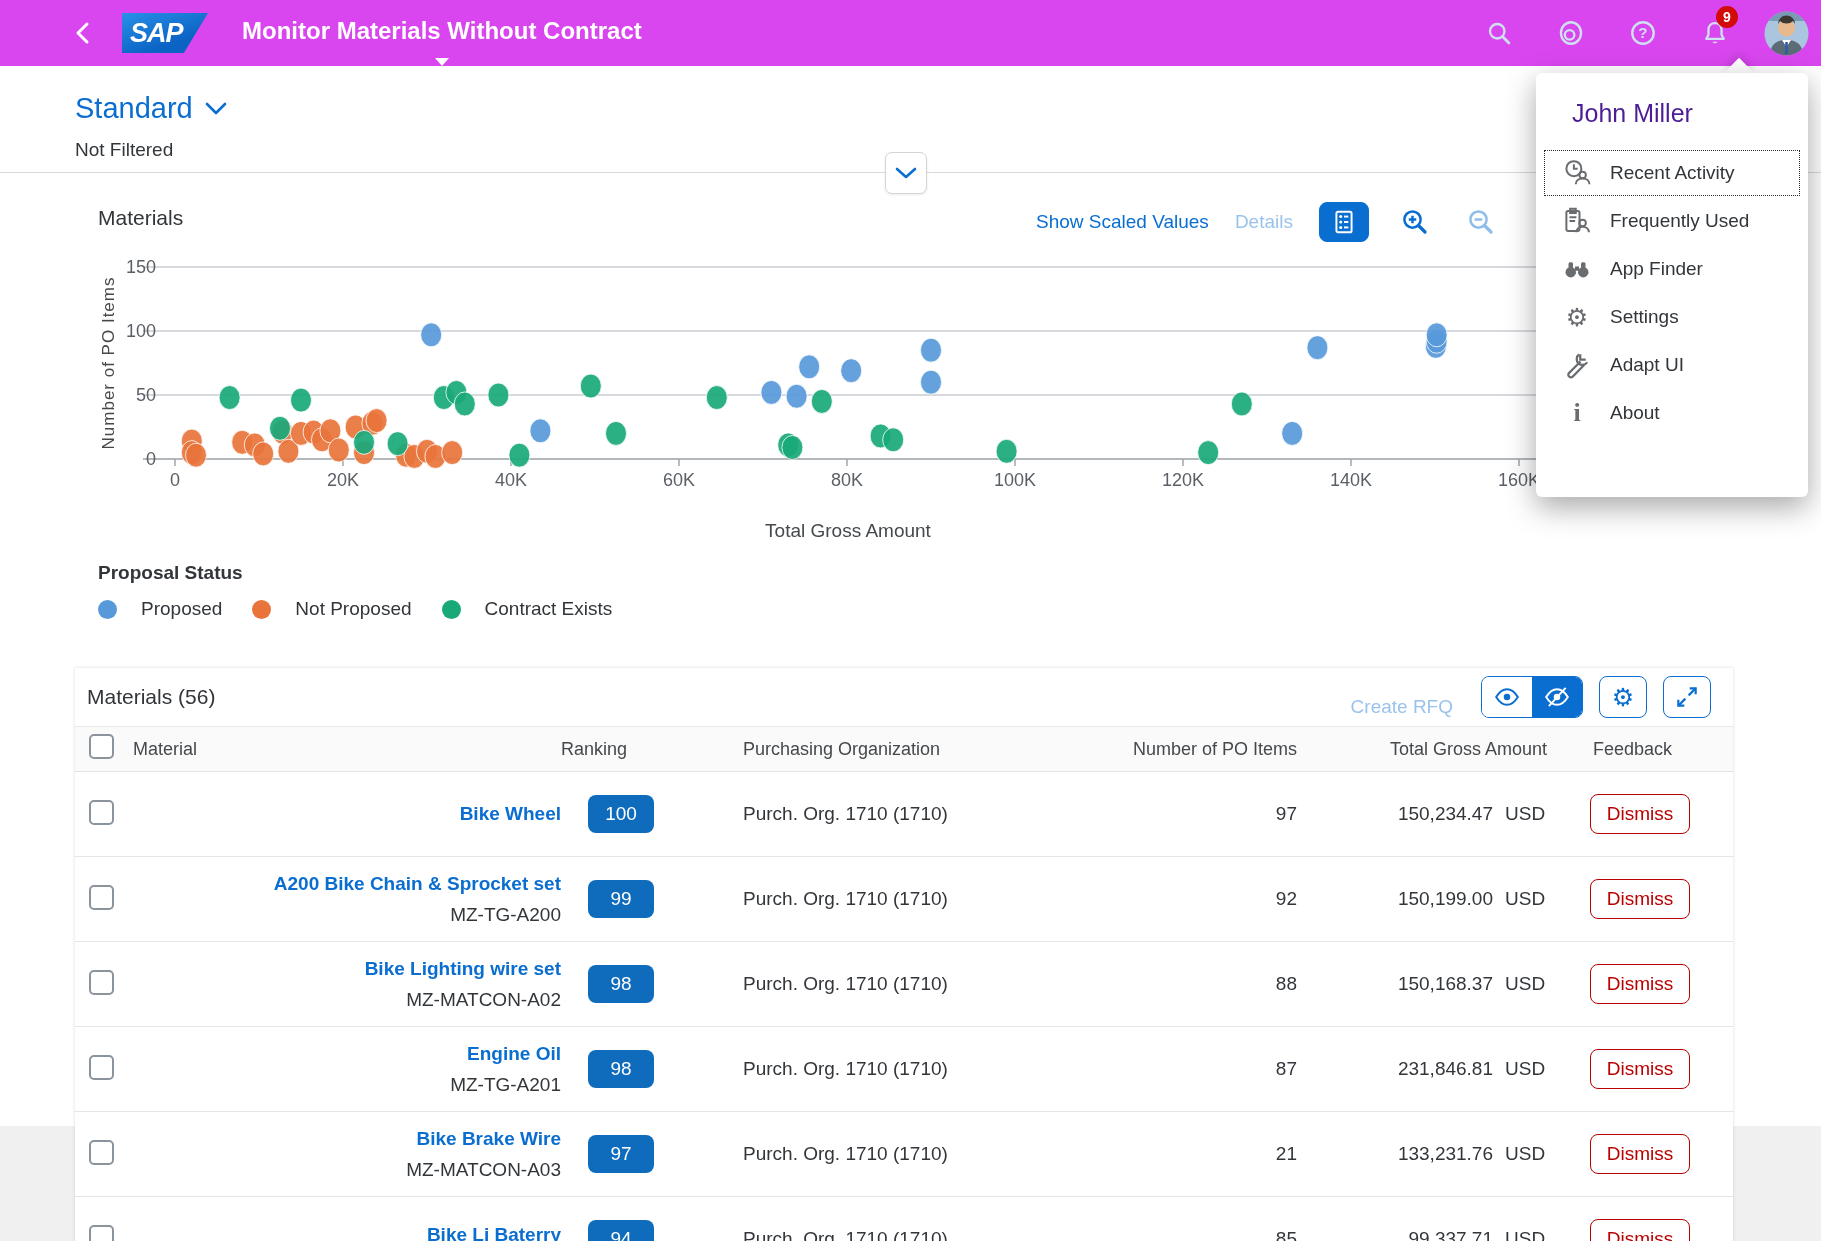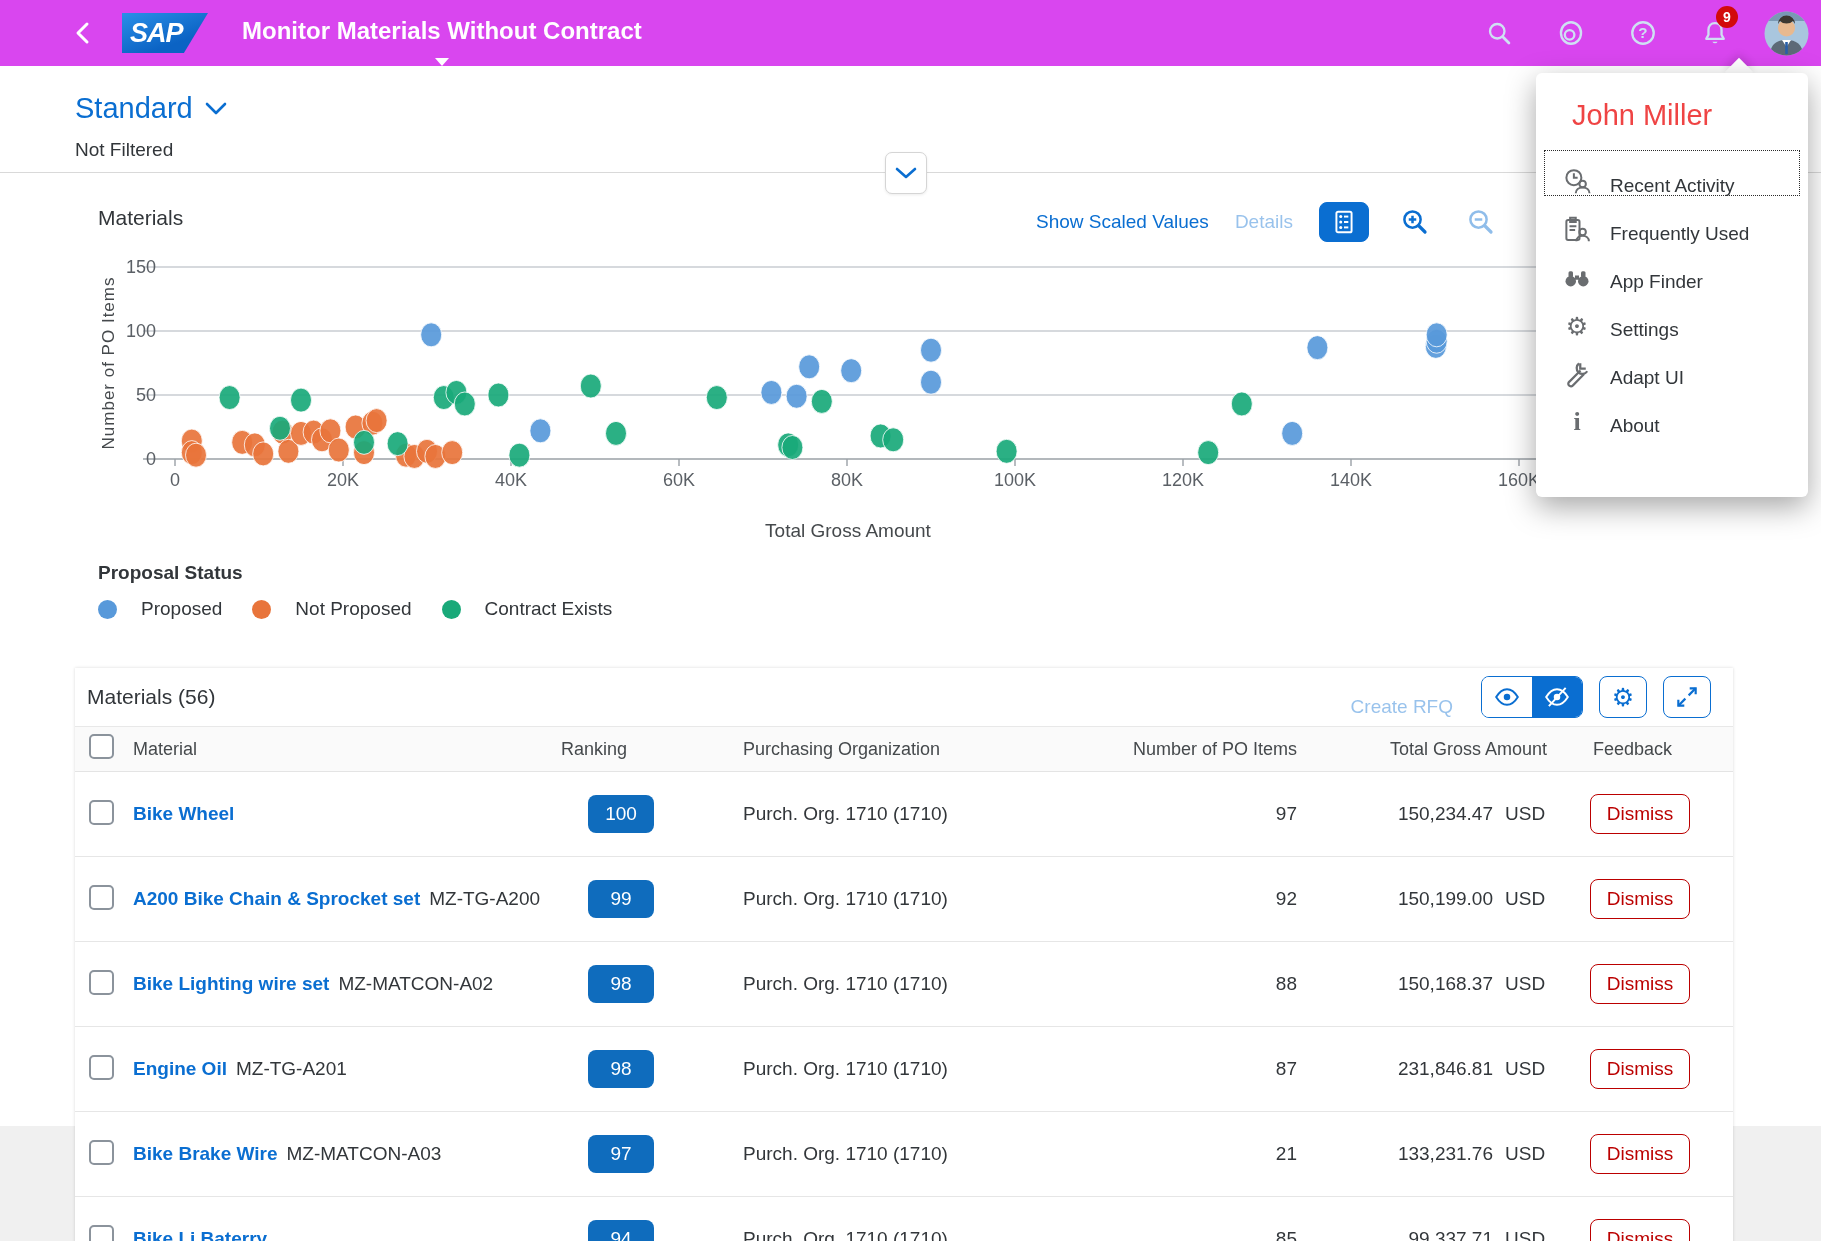--- a/index.html
+++ b/index.html
@@ -61,34 +61,34 @@
   .c-check { padding-left:14px; }
   .checkbox { width:25px; height:25px; border:2px solid #8b939c; border-radius:5px; background:#fff; display:inline-block; cursor:pointer; }
   .c-org { padding-left:62px; font-size:19px; color:#32363a; }
   .c-po { text-align:right; font-size:19px; color:#32363a; }
   .c-gross { display:flex; justify-content:flex-end; align-items:center; font-size:19px; color:#32363a; }
   .c-gross .currency { margin-left:12px; width:42px; text-align:left; }
   .c-fb { display:flex; justify-content:center; }
   .h-po { text-align:right; }
   .h-gross { text-align:right; }
   .h-fb { padding-left:46px; justify-self:start; }
-  .c-mat { display:flex; flex-direction:row; gap:9px; }
+  .c-mat { display:flex; flex-direction:column; gap:9px;align-items:flex-end; }
   .mat-name { color:#0a6ed1; font-size:19px; font-weight:bold; cursor:pointer; text-decoration:none; }
   .mat-id { font-size:19px; color:#32363a; }
   .rank-badge { display:inline-flex; align-items:center; justify-content:center; min-width:66px; height:38px; background:#0f6cbd; border-radius:8px; color:#fff; font-size:19px; padding:0 10px; }
   .c-rank { display:flex; justify-content:center; }
   .dismiss-btn { background:#fff; border:1px solid #bb0000; color:#bb0000; font-size:19px; border-radius:8px; padding:8px 16px; cursor:pointer; font-family:inherit; }
 
   
   .user-menu { position:absolute; left:1536px; top:73px; width:272px; height:424px; background:#fff; border-radius:6px; box-shadow:0 10px 30px rgba(0,0,0,.35); z-index:30; }
   .menu-arrow { position:absolute; left:1729px; top:62px; width:20px; height:20px; background:#fff; transform:rotate(45deg); z-index:29; box-shadow:-3px -3px 8px rgba(0,0,0,.12); }
   .menu-arrow-cover { position:absolute; left:1722px; top:73px; width:36px; height:18px; background:#fff; z-index:31; }
-  .menu-name { position:absolute; left:36px; top:26px; font-size:29px; color:#ef4444; }
+  .menu-name { position:absolute; left:36px; top:26px; font-size:25px; color:#4c1d95; }
   .menu-list { position:absolute; left:0; top:76px; width:272px; }
-  .menu-item { height:48px; display:flex; align-items:flex-end; padding:0 12px 0 24px; cursor:pointer; position:relative; }
+  .menu-item { height:48px; display:flex; align-items:center; padding:0 12px 0 24px; cursor:pointer; position:relative; }
   .menu-item .mi-icon { width:34px; height:30px; display:flex; align-items:center; justify-content:center; color:#6a6d70; flex:0 0 auto; }
   .menu-item .mi-label { margin-left:16px; font-size:19px; color:#32363a; }
   .menu-item.focused::after { content:""; position:absolute; left:8px; right:8px; top:1px; bottom:1px; border:1px dotted #2b2b2b; }
   .uicon { font-size:25px; line-height:1; }
   .about-i { font-family:"Liberation Serif", serif; font-weight:bold; font-size:26px; color:#6a6d70; }
 </style>
 </head>
 <body>
 
 <div class="screen">

